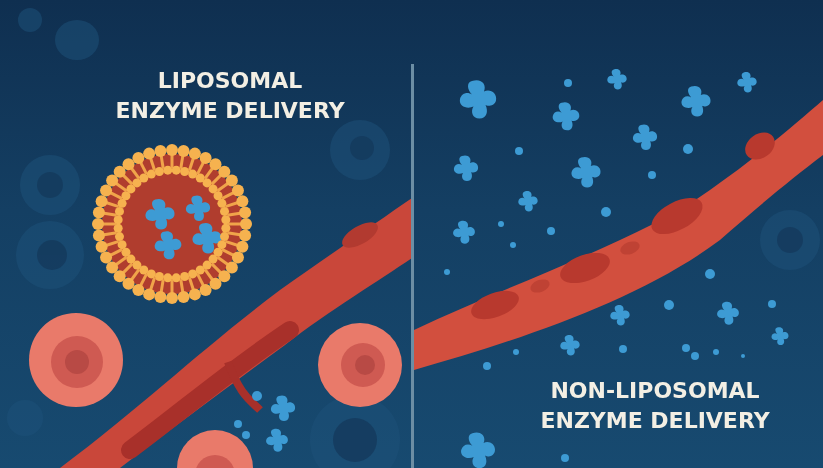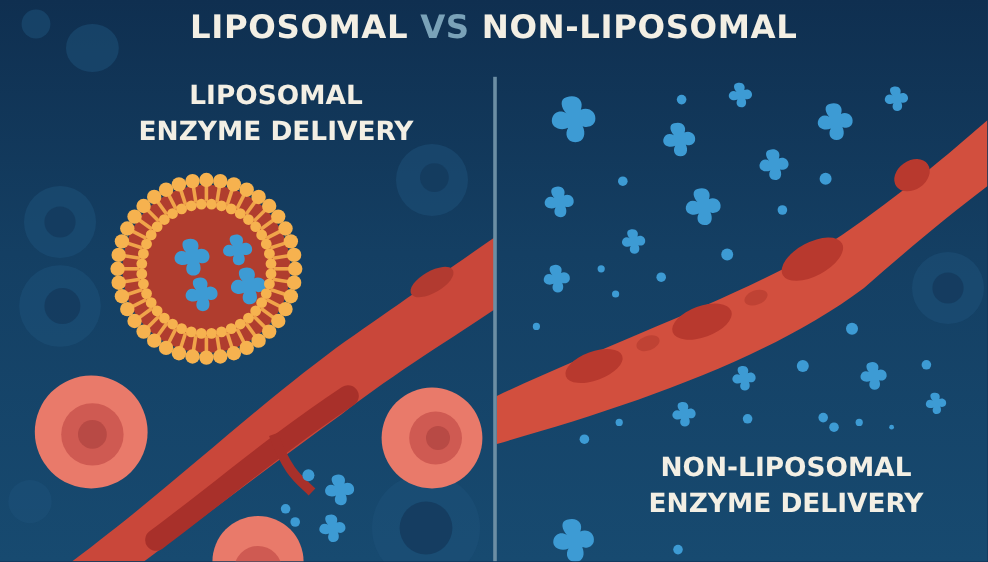--- a/index.html
+++ b/index.html
@@ -254,25 +254,20 @@
         <circle cx="70.37818220584136" cy="-22.867257583746127" r="6" fill="#f6b24f"></circle>
         <circle cx="52.50797570147454" cy="-12.60604964821888" r="4.5" fill="#f6b24f"></circle>
         <line x1="55.31054707332771" y1="-8.760330042252942" x2="71.11356052284991" y2="-11.263281482896641" stroke="#f0a44a" stroke-width="3"></line>
         <circle cx="73.08893720404019" cy="-11.576150412977103" r="6" fill="#f6b24f"></circle>
         <circle cx="53.83353602158891" cy="-4.236791169303664" r="4.5" fill="#f6b24f"></circle>
       </g>
   </svg>
 
   <div class="divider"></div>
 
-  <div class="title">
-    <span>LIPOSOMAL</span>
-    <span class="vs">VS</span>
-    <span>NON-LIPOSOMAL</span>
-  </div>
 
   <div class="label label-left">
     <div>LIPOSOMAL</div>
     <div>ENZYME DELIVERY</div>
   </div>
 
   <div class="label label-right">
     <div>NON-LIPOSOMAL</div>
     <div>ENZYME DELIVERY</div>
   </div>

